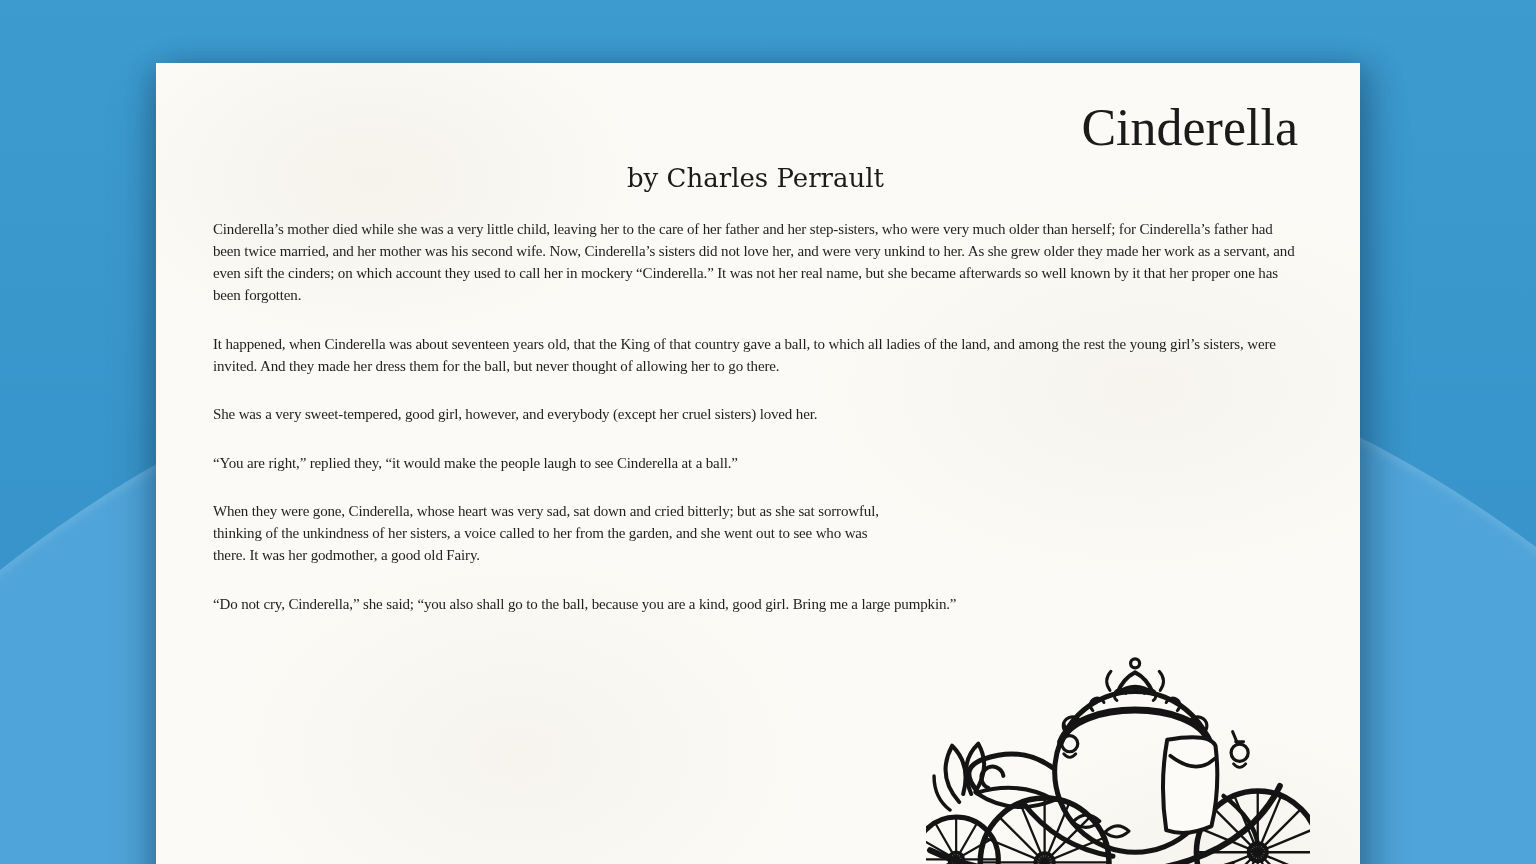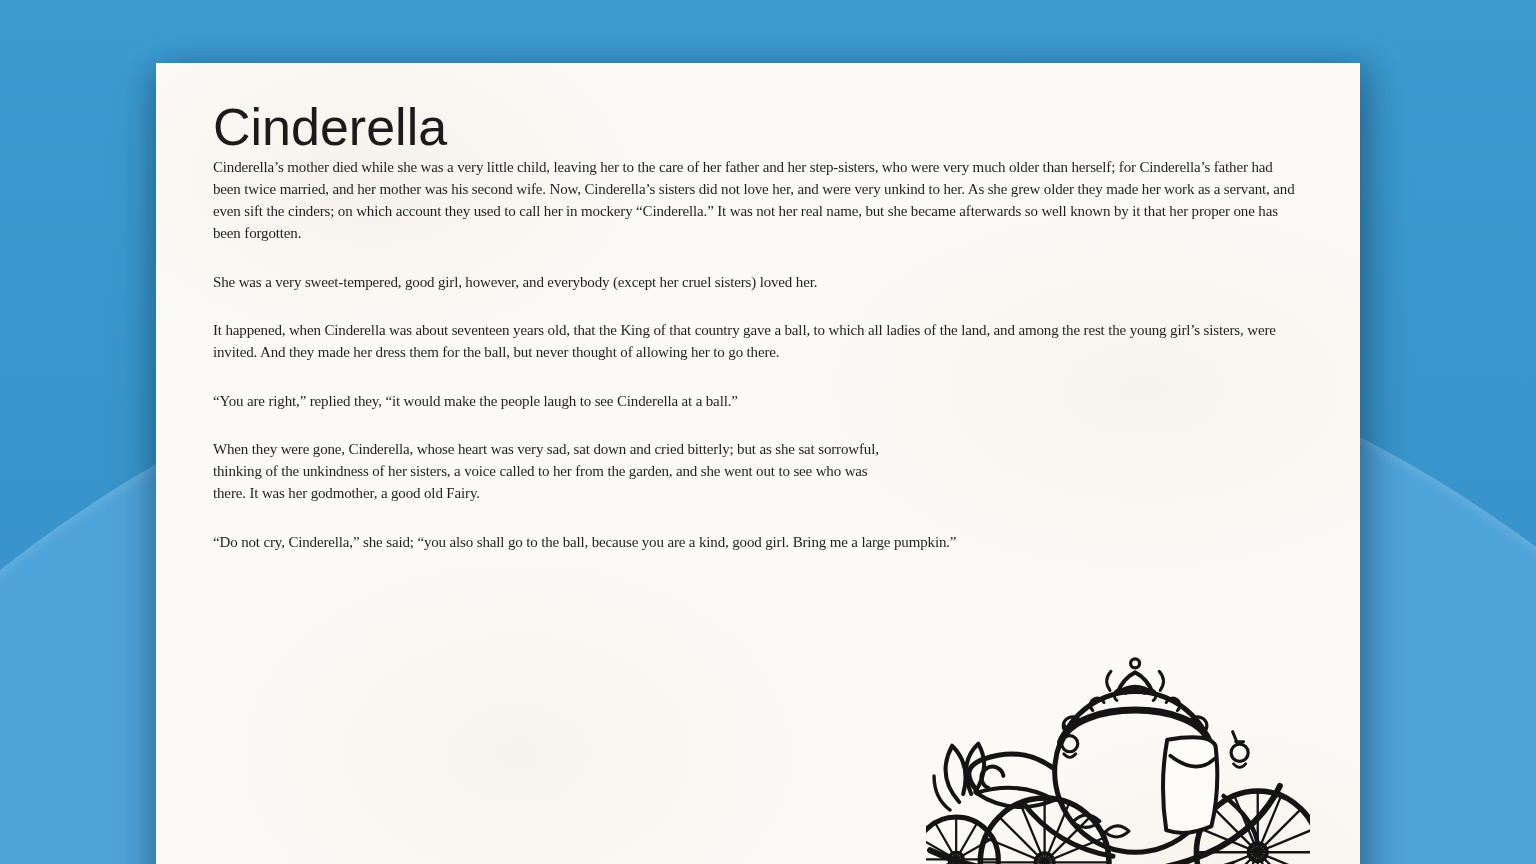--- a/index.html
+++ b/index.html
@@ -11,42 +11,43 @@
              box-shadow:inset 0 6px 10px rgba(255,255,255,0.12);}
   .paper{position:absolute;left:156px;top:63px;width:1204px;height:960px;
          background:var(--paper,#FBFAF6);
          background-image:
            radial-gradient(ellipse 420px 260px at 18% 12%, rgba(228,223,205,0.28), transparent 65%),
            radial-gradient(ellipse 520px 300px at 82% 34%, rgba(228,223,205,0.22), transparent 65%),
            radial-gradient(ellipse 460px 320px at 30% 72%, rgba(228,223,205,0.22), transparent 65%),
            radial-gradient(ellipse 380px 260px at 88% 86%, rgba(228,223,205,0.25), transparent 65%);
          box-shadow:14px 0 26px rgba(15,50,80,0.25), -9px 6px 20px rgba(15,50,80,0.18), 0 22px 44px rgba(15,50,80,0.3);}
   .paper-inner{padding:36px 62px 0 57px;}
-  .title{margin:0;text-align:left;font-family:Liberation Sans, sans-serif;font-weight:normal;
+  .title{margin:0;text-align:right;font-family:Liberation Serif, serif;font-weight:normal;
          font-size:52px;line-height:1.1;color:#1b1b1b;}
   .byline{text-align:center;font-family:"DejaVu Serif",serif;font-size:26px;line-height:1.2;
           margin:7px 0 24px;color:#1b1b1b;}
   p.story{font-size:15px;line-height:22px;letter-spacing:-0.15px;margin:0 0 26.5px;color:#1f1f1f;}
   p.w7{max-width:676px;}
   p.w8{max-width:748px;}
   .carriage{position:absolute;left:770px;top:580px;width:384px;height:312px;}
 </style>
 </head>
 <body>
 
 <div class="stage">
   <div class="bg-circle"></div>
 
   <div class="paper">
     <div class="paper-inner">
       <h1 class="title">Cinderella</h1>
+      <div class="byline">by Charles Perrault</div>
 
       <p class="story">Cinderella’s mother died while she was a very little child, leaving her to the care of her father and her step-sisters, who were very much older than herself; for Cinderella’s father had been twice married, and her mother was his second wife. Now, Cinderella’s sisters did not love her, and were very unkind to her. As she grew older they made her work as a servant, and even sift the cinders; on which account they used to call her in mockery “Cinderella.” It was not her real name, but she became afterwards so well known by it that her proper one has been forgotten.</p>
+      <p class="story">It happened, when Cinderella was about seventeen years old, that the King of that country gave a ball, to which all ladies of the land, and among the rest the young girl’s sisters, were invited. And they made her dress them for the ball, but never thought of allowing her to go there.</p>
       <p class="story">She was a very sweet-tempered, good girl, however, and everybody (except her cruel sisters) loved her.</p>
-      <p class="story">It happened, when Cinderella was about seventeen years old, that the King of that country gave a ball, to which all ladies of the land, and among the rest the young girl’s sisters, were invited. And they made her dress them for the ball, but never thought of allowing her to go there.</p>
       <p class="story">“You are right,” replied they, “it would make the people laugh to see Cinderella at a ball.”</p>
       <p class="story w7">When they were gone, Cinderella, whose heart was very sad, sat down and cried bitterly; but as she sat sorrowful, thinking of the unkindness of her sisters, a voice called to her from the garden, and she went out to see who was there. It was her godmother, a good old Fairy.</p>
       <p class="story w8">“Do not cry, Cinderella,” she said; “you also shall go to the ball, because you are a kind, good girl. Bring me a large pumpkin.”</p>
     </div>
 
     <svg class="carriage" viewBox="0 0 382 310" aria-hidden="true">
       <g stroke="#141414" fill="none" stroke-linecap="round" stroke-linejoin="round">
 
         <g transform="translate(30,215)">
           <circle r="42" stroke-width="5"></circle>

